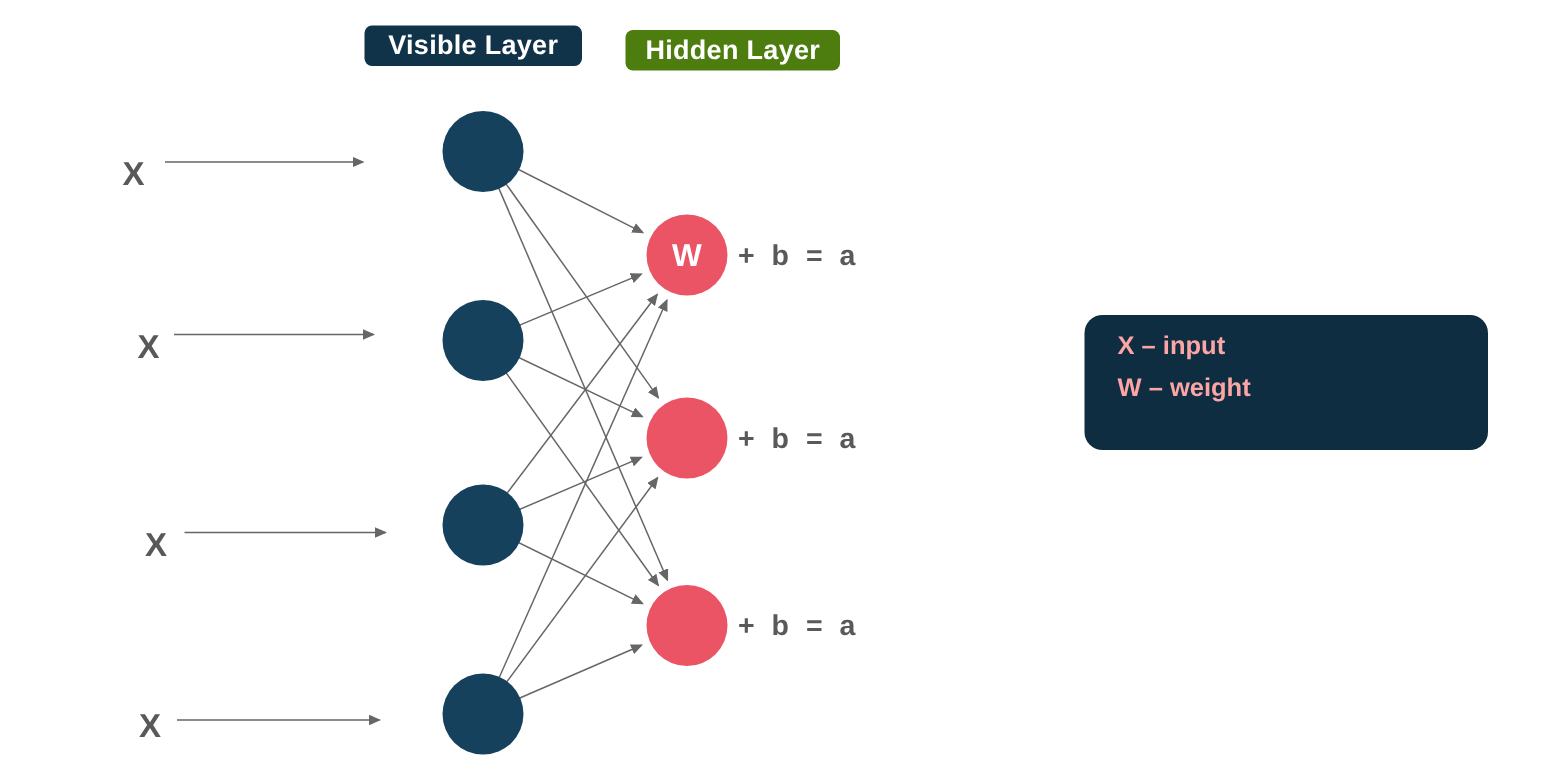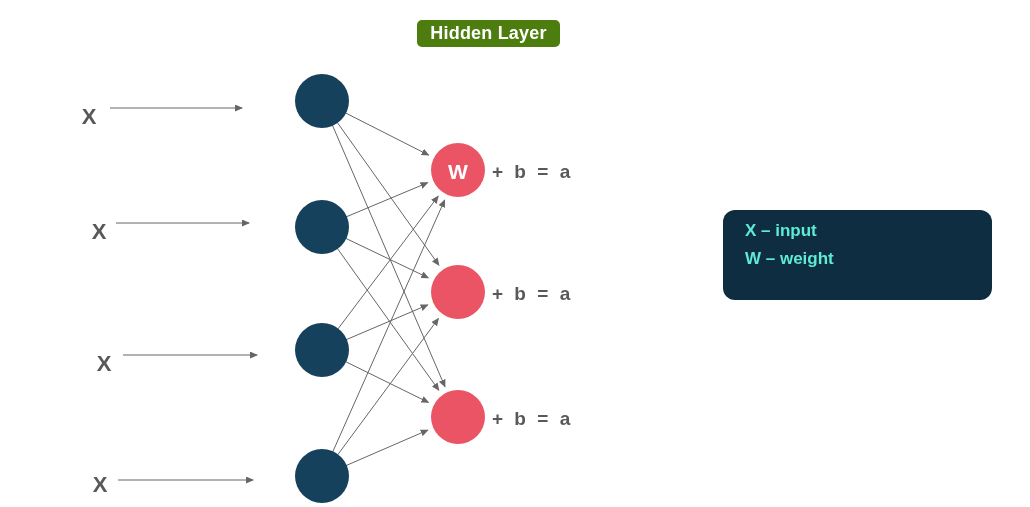--- a/index.html
+++ b/index.html
@@ -35,21 +35,21 @@
   #badge-hidden  { left: 417px; top: 20px; width: 143px; height: 27px; }
   #legend-box {
     position: absolute;
     left: 723px;
     top: 210px;
     width: 269px;
     height: 90px;
     border-radius: 12px;
     box-sizing: border-box;
     padding: 7px 0 0 22px;
-    color: #5eead4;
+    color: #fca5a5;
   }
   .legend-line {
     font-size: 17px;
     font-weight: bold;
     line-height: 28px;
     white-space: nowrap;
   }
   .svg-input-label {
     font-size: 22px;
     font-weight: bold;
@@ -104,20 +104,21 @@
       <circle cx="322" cy="476" r="27" fill="#15415c"></circle>
       <circle cx="458" cy="170" r="27" fill="#ea5464"></circle>
       <text x="458" y="171" text-anchor="middle" dominant-baseline="central" class="svg-node-label">W</text>
       <text x="492" y="171" text-anchor="start" dominant-baseline="central" class="svg-side-label">+ b = a</text>
       <circle cx="458" cy="292" r="27" fill="#ea5464"></circle>
       <text x="492" y="293" text-anchor="start" dominant-baseline="central" class="svg-side-label">+ b = a</text>
       <circle cx="458" cy="417" r="27" fill="#ea5464"></circle>
       <text x="492" y="418" text-anchor="start" dominant-baseline="central" class="svg-side-label">+ b = a</text>
     </svg>
 
+  <div id="badge-visible" class="layer-badge" style="background: rgb(17, 51, 74);">Visible Layer</div>
 
   <div id="badge-hidden" class="layer-badge" style="background: #4d7c0f;">Hidden Layer</div>
 
   <div id="legend-box" style="background: rgb(14, 45, 65);">
     <div class="legend-line">X – input</div>
     <div class="legend-line">W – weight</div>
   </div>
 
 </div>
 

